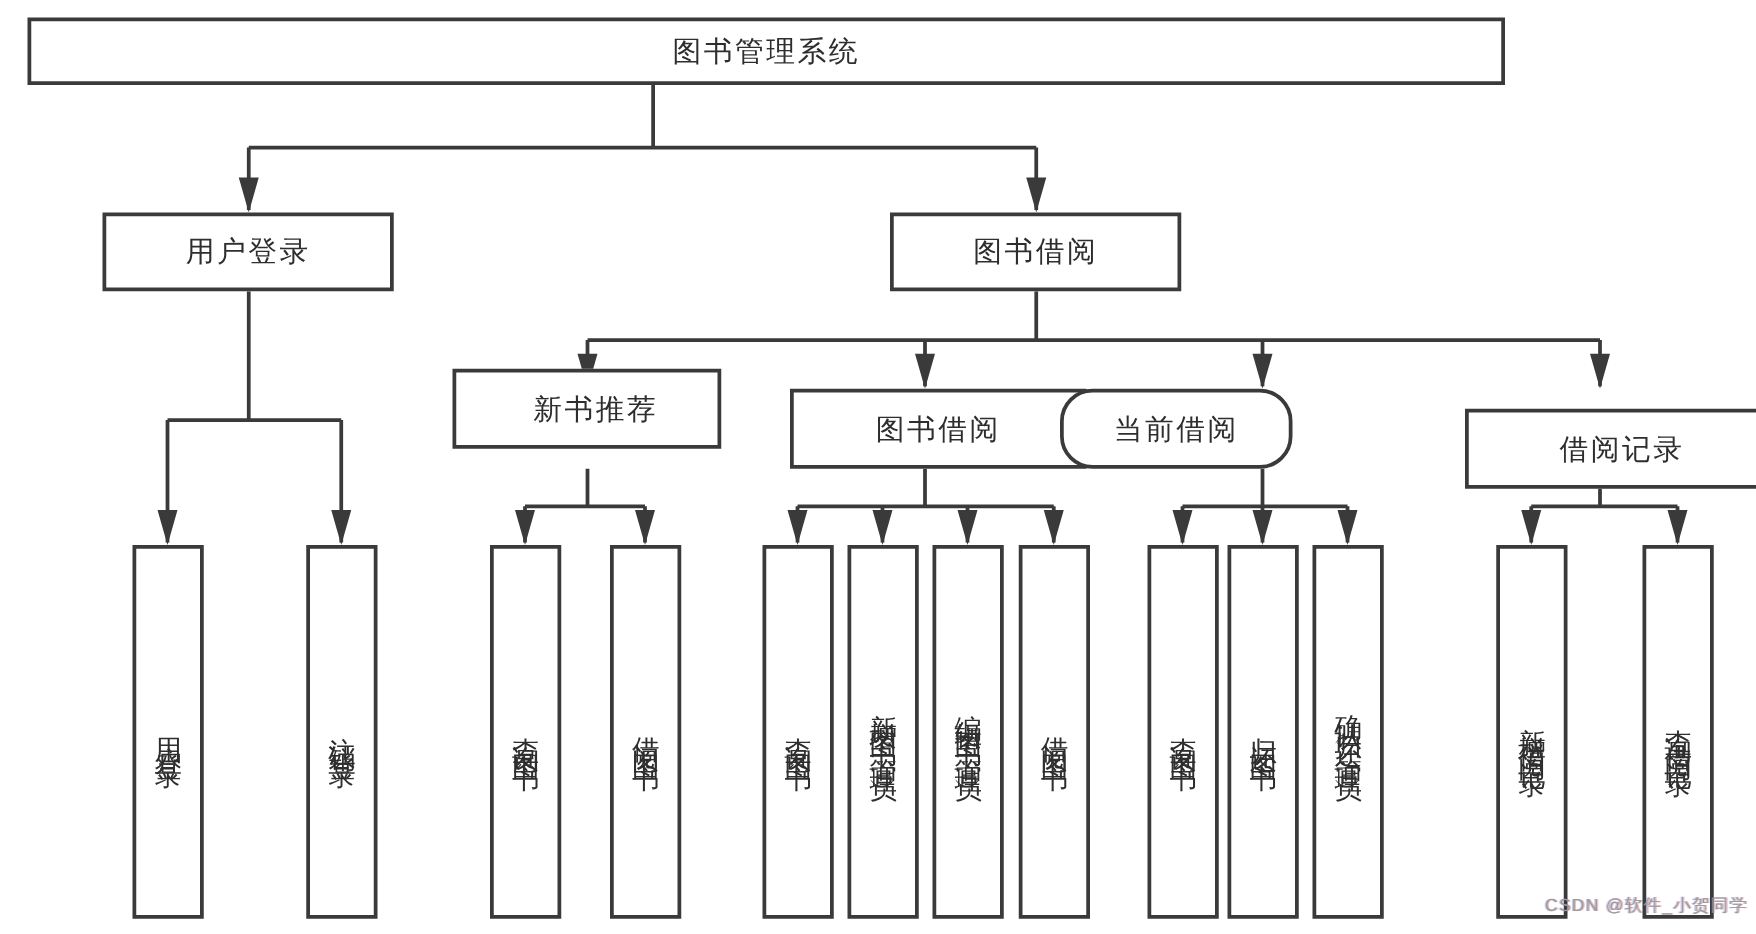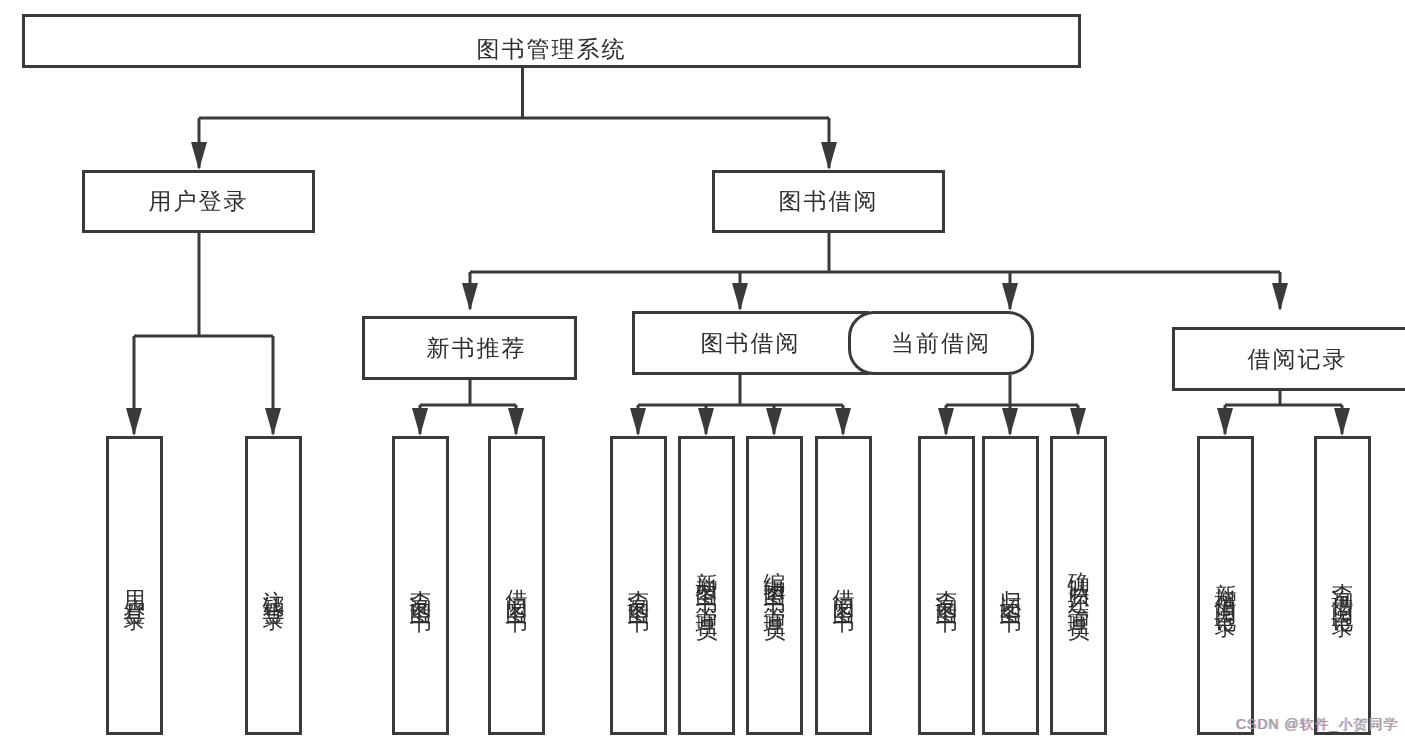--- a/index.html
+++ b/index.html
@@ -22,21 +22,21 @@
   svg.wires polygon{fill:currentColor;stroke:none;}
   .node{
     position:absolute;
     background:var(--box-fill);
     border:3px solid var(--line);
     box-sizing:border-box;
     display:flex;align-items:center;justify-content:center;
     color:var(--text);
   }
   .h-node{font-size:23px;letter-spacing:2px;white-space:nowrap;}
-  .root-node{left:22px;top:14px;width:1059px;height:54px;align-items:flex-end;}
+  .root-node{left:22px;top:14px;width:1182px;height:54px;}
   .leaf{width:57px;height:299px;top:436px;}
   .leaf .vtext{
     writing-mode:vertical-rl;
     text-orientation:mixed;
     font-size:22px;
     letter-spacing:7px;
     line-height:1.1;
     white-space:nowrap;
   }
   .watermark{
@@ -109,21 +109,21 @@
     <span>图书管理系统</span>
   </div>
 
   <div class="node h-node" style="left:82px;top:170px;width:233px;height:63px;">
     <span>用户登录</span>
   </div>
   <div class="node h-node" style="left:712px;top:170px;width:233px;height:63px;">
     <span>图书借阅</span>
   </div>
 
-  <div class="node h-node" style="left:362px;top:316px;width:215px;height:64px;padding-left:14px;">
+  <div class="node h-node" style="left:362px;top:295px;width:215px;height:64px;padding-left:14px;">
     <span>新书推荐</span>
   </div>
   <div class="node h-node" style="left:632px;top:311px;width:237px;height:64px;">
     <span>图书借阅</span>
   </div>
   <div class="node h-node" style="left:848px;top:311px;width:186px;height:64px;border-radius:26px;">
     <span>当前借阅</span>
   </div>
   <div class="node h-node" style="left:1172px;top:327px;width:251px;height:64px;">
     <span>借阅记录</span>

